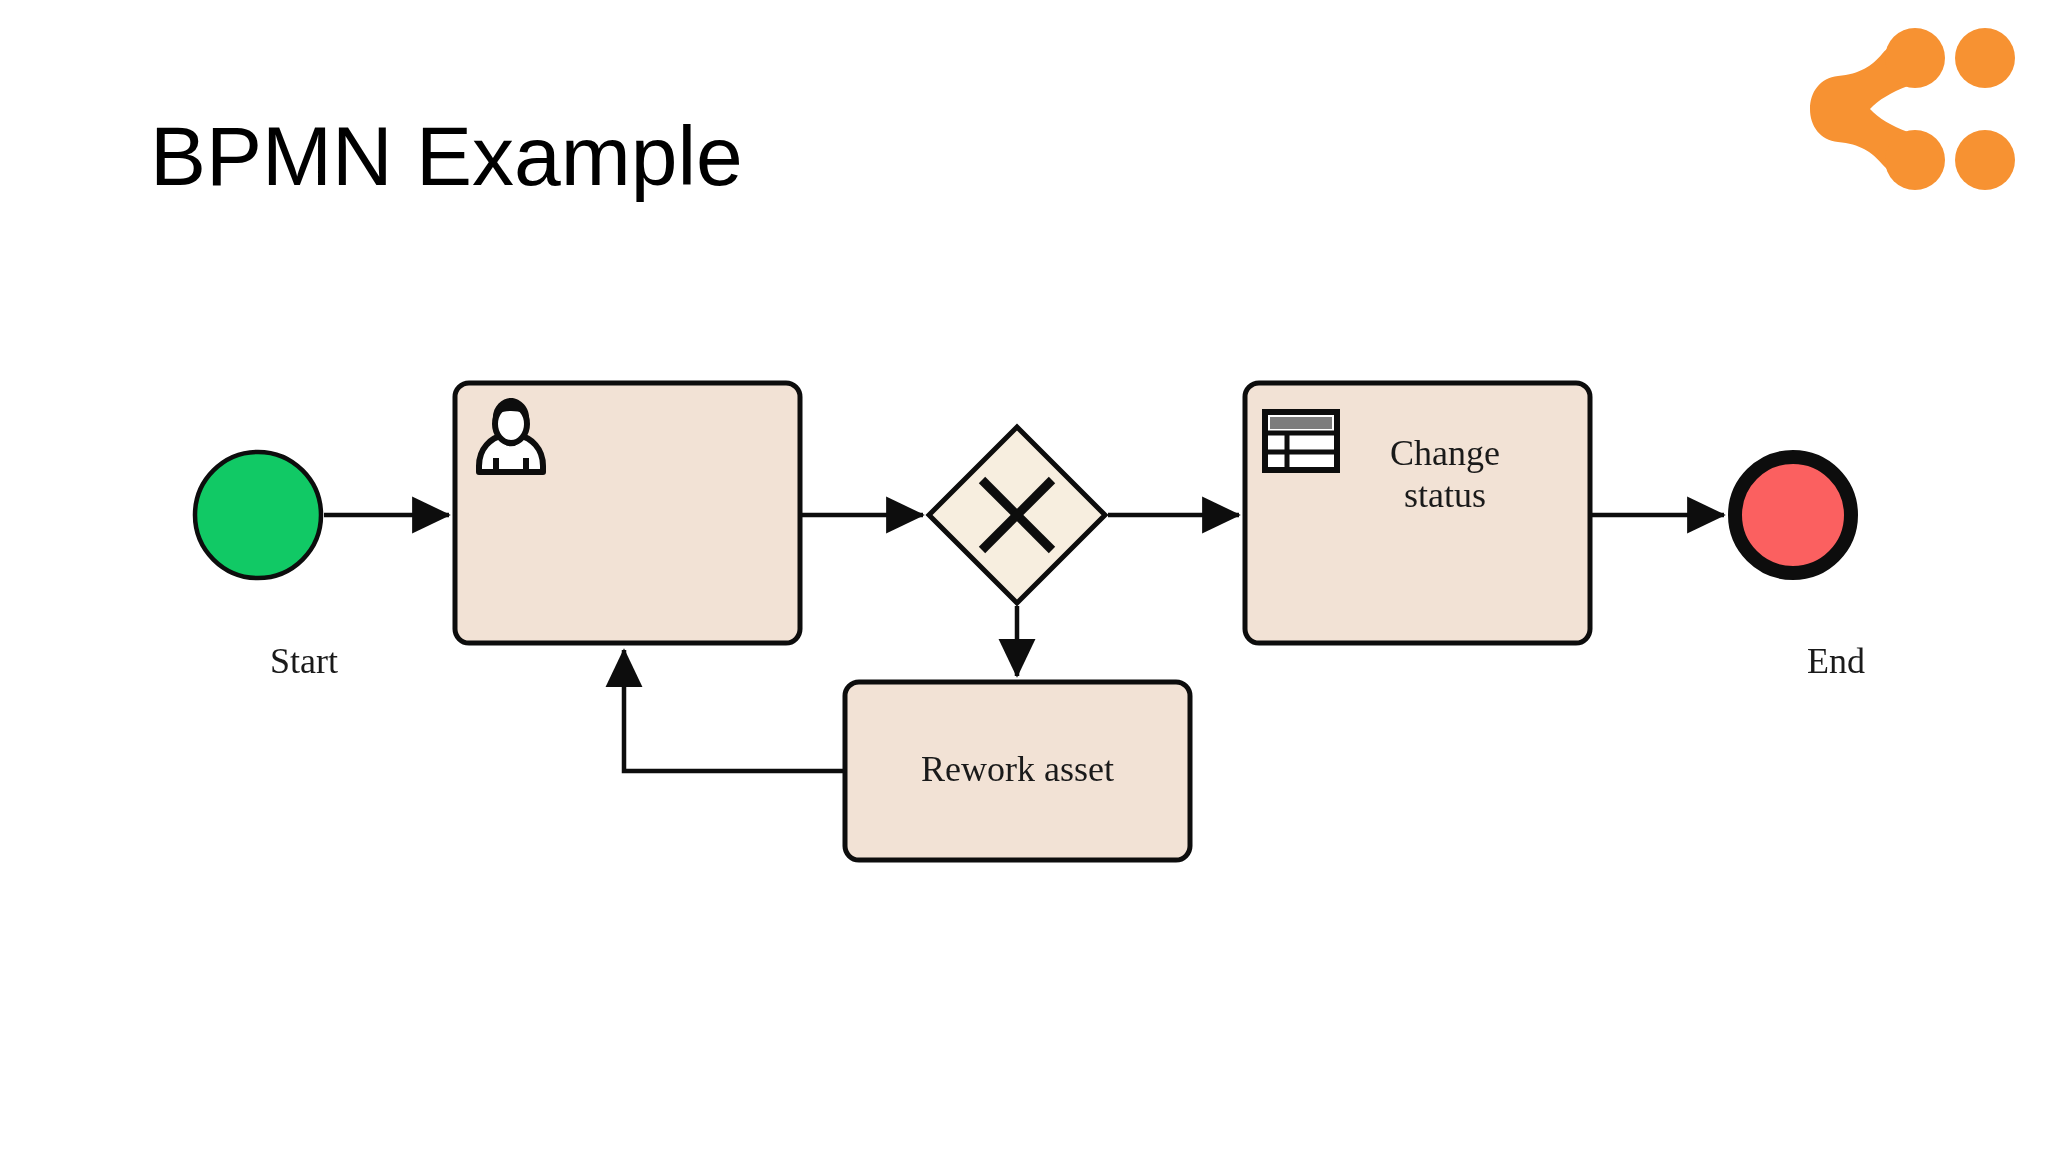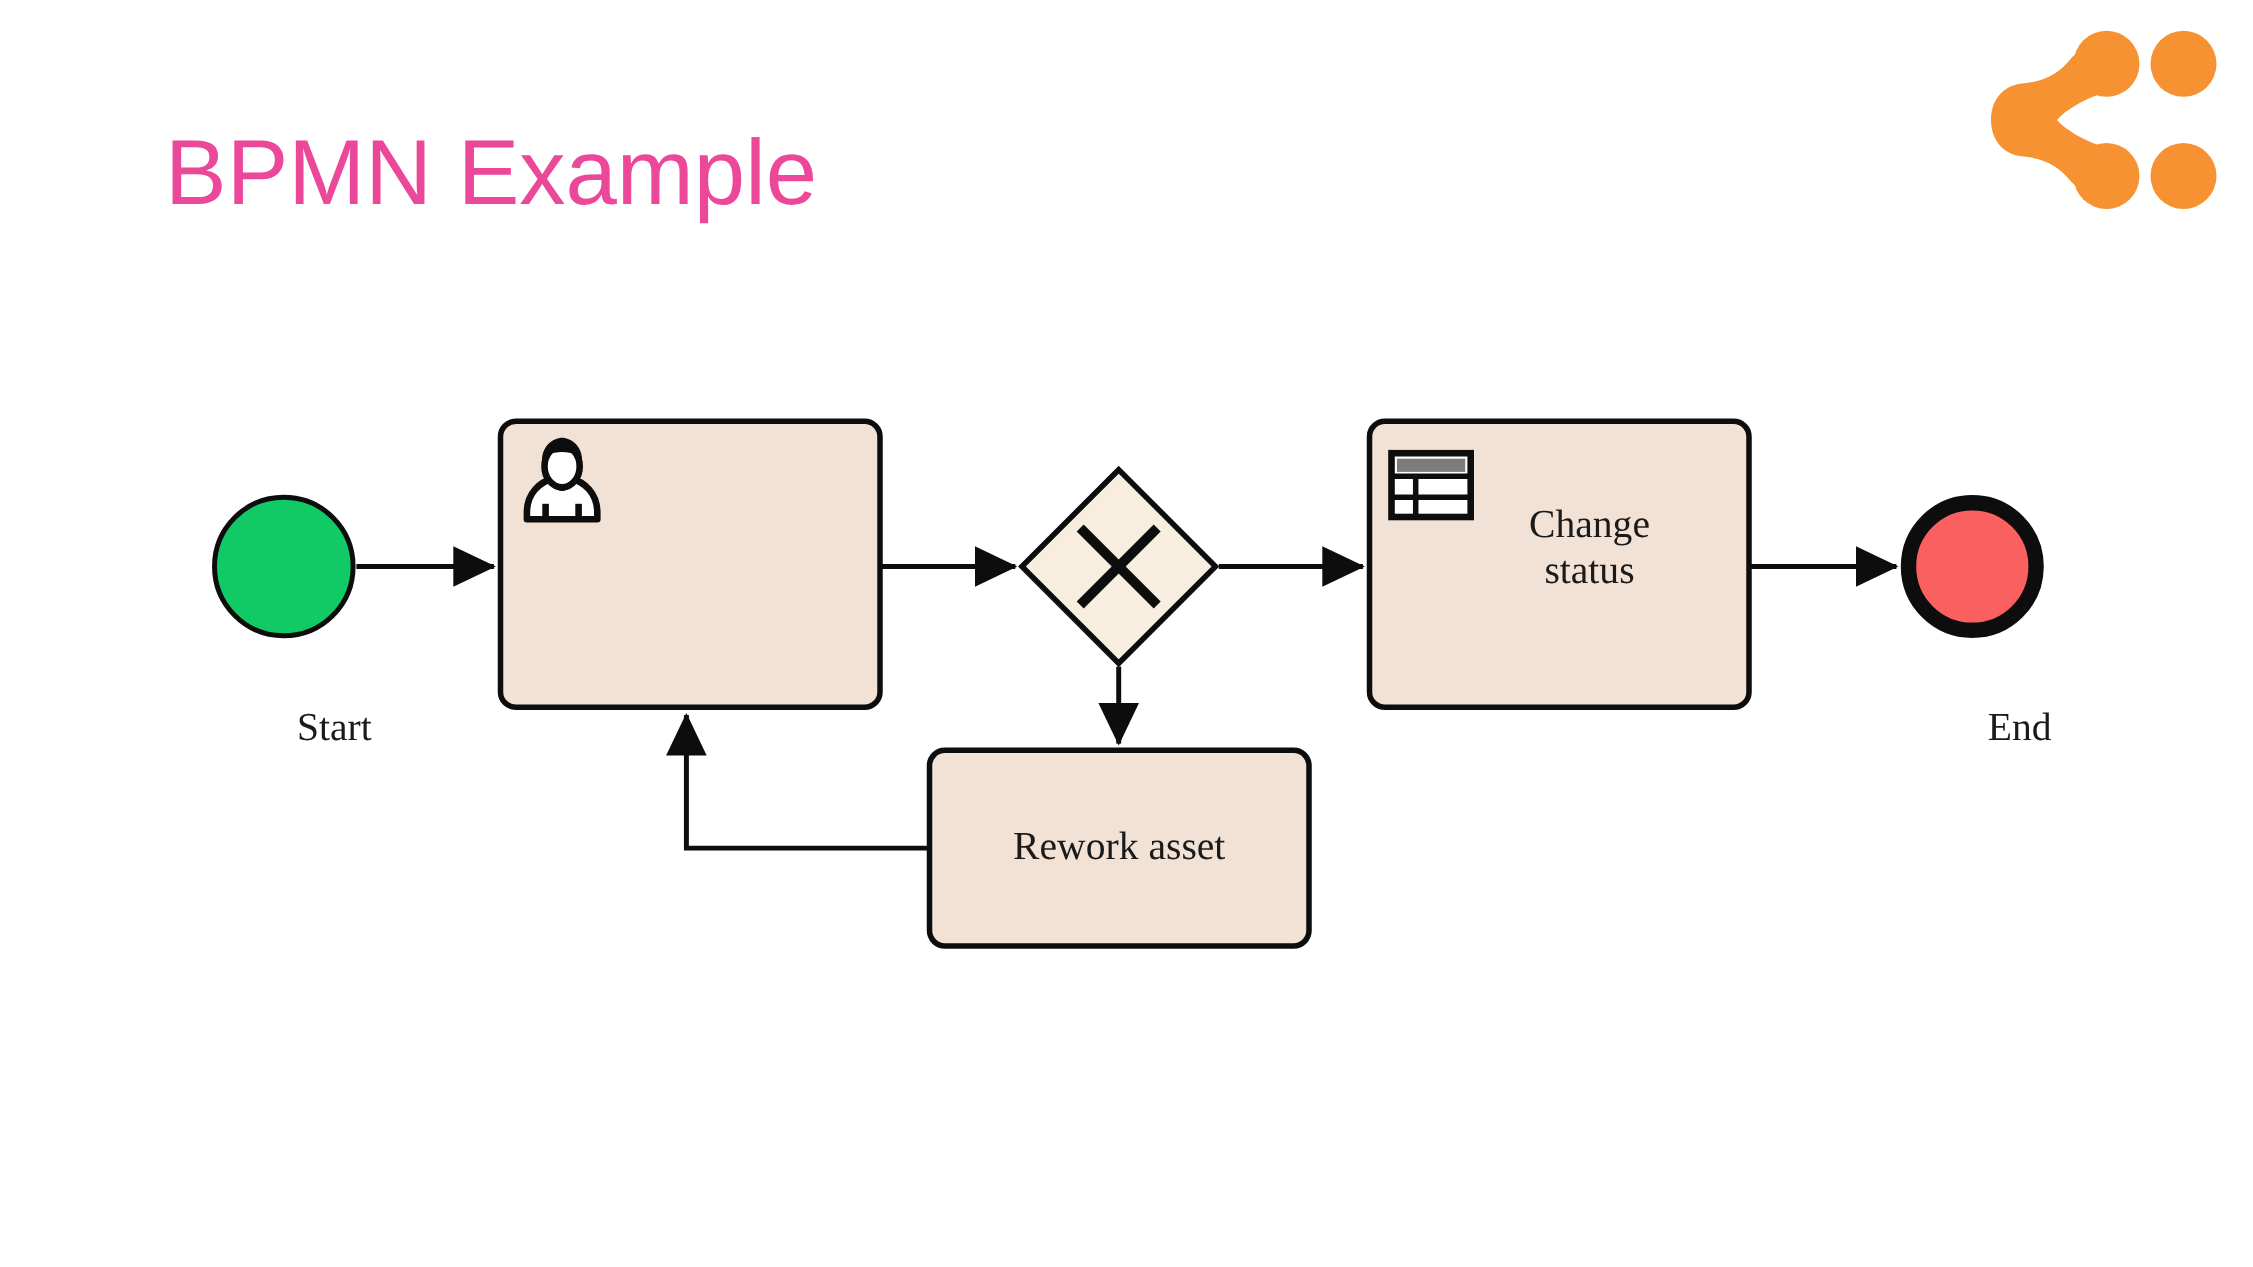--- a/index.html
+++ b/index.html
@@ -17,21 +17,21 @@
   }
 
   
   #page-title {
     position: absolute;
     left: 150px;
     top: 108px;
     font-family: "Liberation Sans", "DejaVu Sans", sans-serif;
     font-size: 84px;
     font-weight: 400;
-    color: #ec4899;
+    color: #000000;
     letter-spacing: 0px;
     white-space: nowrap;
   }
 
   
   #logo {
     position: absolute;
     right: 30px;
     top: 14px;
     width: 210px;
@@ -180,18 +180,18 @@
         <circle cx="1793" cy="515" r="58" fill="#FB6060" stroke="#0d0d0d" stroke-width="14"></circle>
       </g>
     </svg>
   </div>
 
   <div class="node-label event-label" style="left:178px; top:640px; width:160px;text-align:right;">Start</div>
 
 
   <div class="node-label task-label" style="left:845px; top:748px; width:345px;">Rework asset</div>
 
-  <div class="node-label task-label" style="left:1340px; top:455px; width:210px;">Change
+  <div class="node-label task-label" style="left:1340px; top:432px; width:210px;">Change
 status</div>
 
   <div class="node-label event-label" style="left:1756px; top:640px; width:160px;">End</div>
 
 </div>
 
 </body></html>

